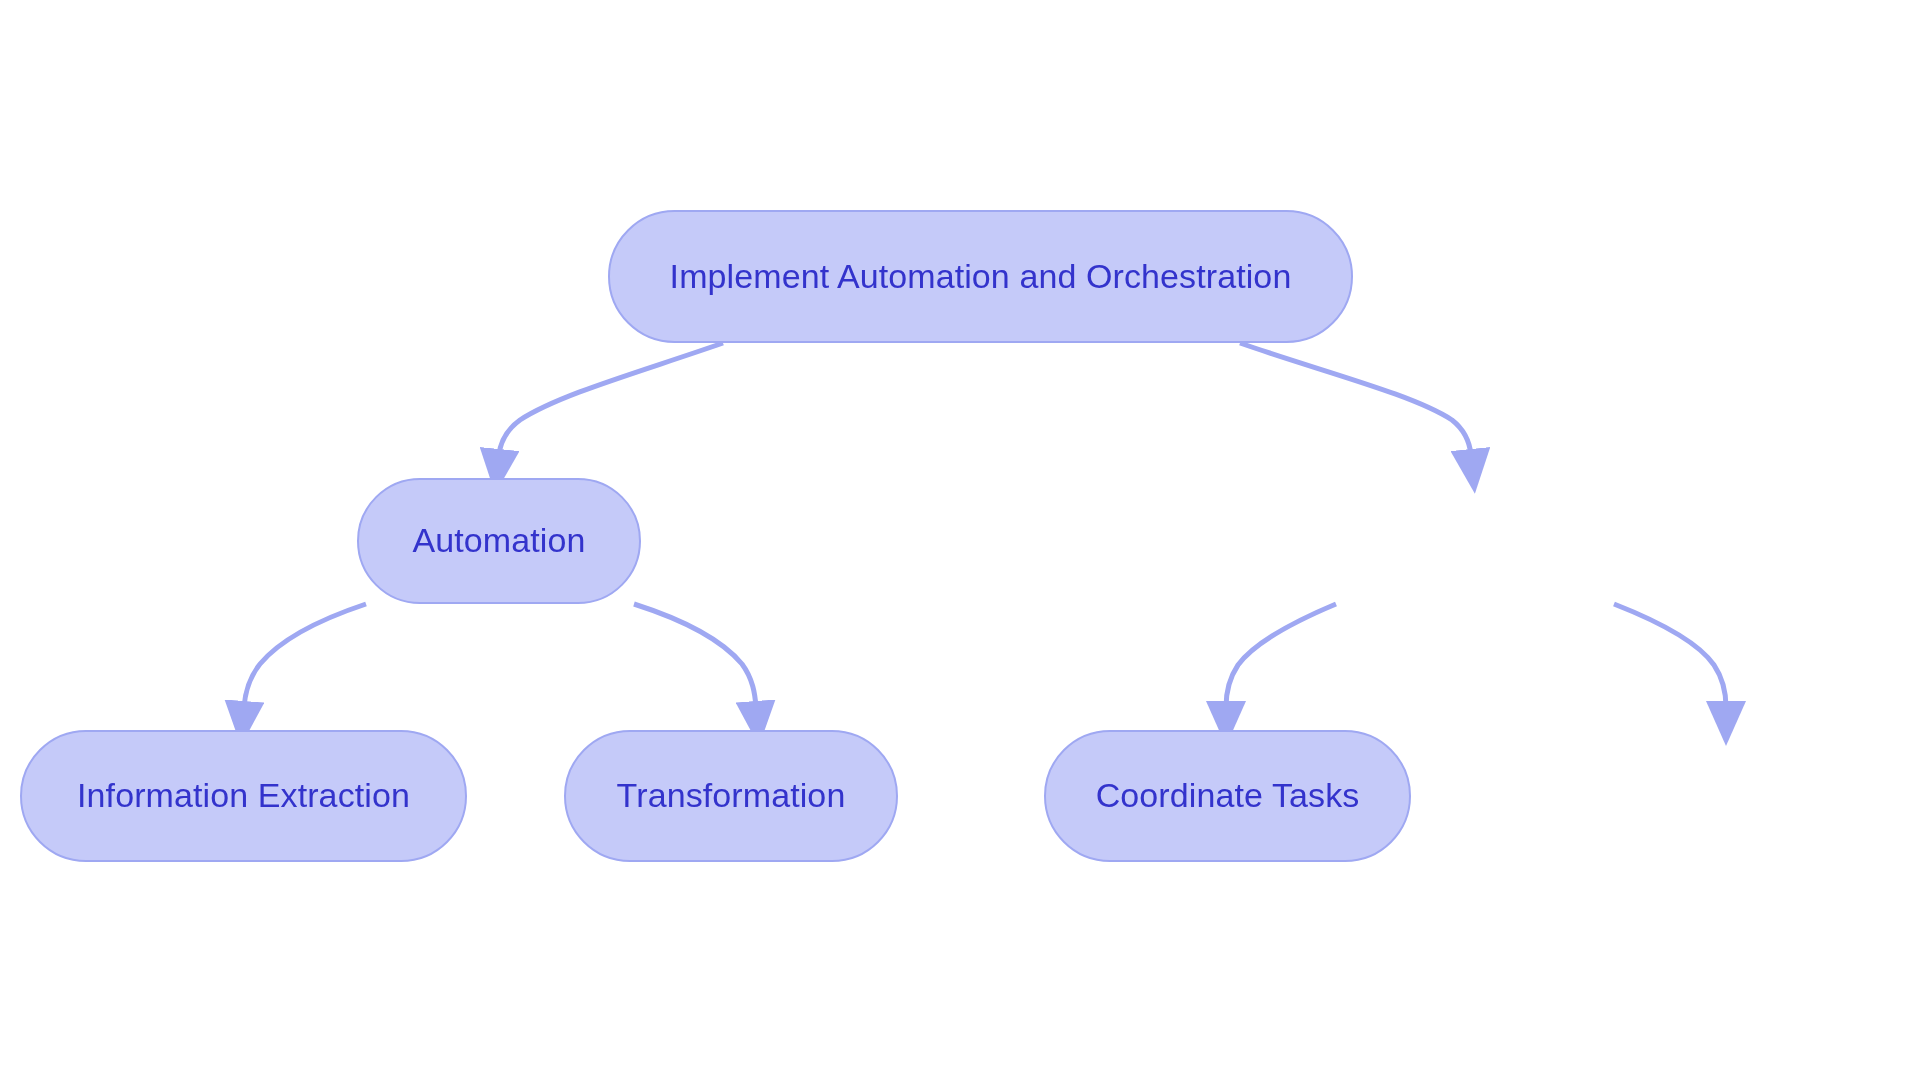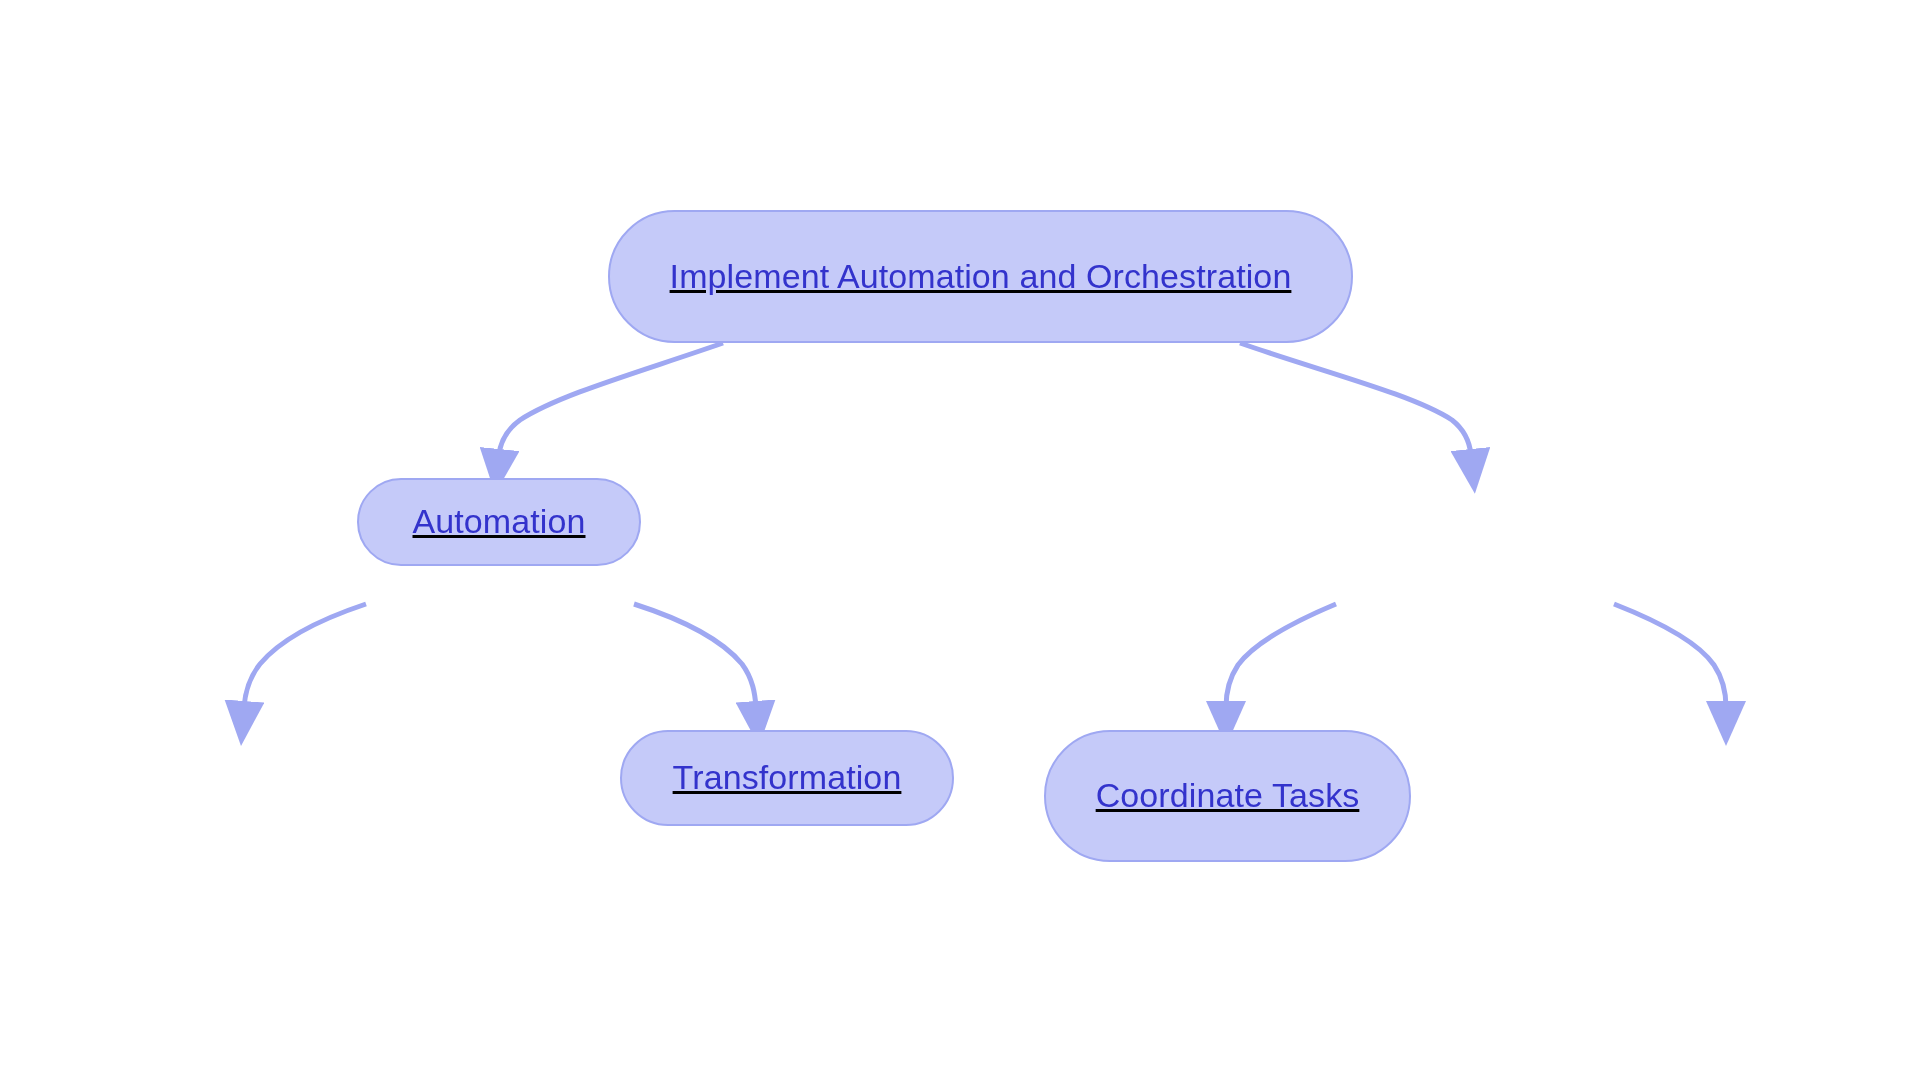--- a/index.html
+++ b/index.html
@@ -29,37 +29,36 @@
   .node {
     position: absolute;
     box-sizing: border-box;
     background: #c5caf9;
     border: 2px solid #9fa8f2;
     border-radius: 999px;
     display: flex;
     align-items: center;
     justify-content: center;
     text-align: center;
-    text-decoration: underline;
   }
   .node-label {
     color: #3333cc;
     font-family: "Liberation Sans", sans-serif;
     font-size: 34px;
     font-weight: 400;
     line-height: 1.1;
     letter-spacing: 0.1px;
     white-space: nowrap;
     padding: 0 18px;
   }
   .node-root   { left: 608px;  top: 210px; width: 745px; height: 133px; }
-  .node-l2-a   { left: 357px;  top: 478px; width: 284px; height: 88px; }
+  .node-l2-a   { left: 357px;  top: 478px; width: 284px; height: 126px; }
   .node-l2-b   { left: 1313px; top: 478px; width: 317px; height: 126px; }
   .node-leaf-1 { left: 20px;   top: 730px; width: 447px; height: 132px; }
-  .node-leaf-2 { left: 620px;  top: 730px; width: 334px; height: 96px; }
+  .node-leaf-2 { left: 564px;  top: 730px; width: 334px; height: 132px; }
   .node-leaf-3 { left: 1044px; top: 730px; width: 367px; height: 132px; text-align: center; }
   .node-leaf-4 { left: 1533px; top: 730px; width: 368px; height: 132px; }
 </style>
 </head>
 <body>
 
 <div id="flowchart-canvas">
 
   <svg id="edge-layer" viewBox="0 0 1920 1083" width="1920" height="1083" xmlns="http://www.w3.org/2000/svg">
     <defs>
@@ -83,20 +82,23 @@
 
   <div class="node node-root">
     <span class="node-label">Implement Automation and Orchestration</span>
   </div>
 
   <div class="node node-l2-a">
     <span class="node-label">Automation</span>
   </div>
 
 
+  <div class="node node-leaf-1">
+    <span class="node-label">Information Extraction</span>
+  </div>
 
   <div class="node node-leaf-2">
     <span class="node-label">Transformation</span>
   </div>
 
   <div class="node node-leaf-3">
     <span class="node-label">Coordinate Tasks</span>
   </div>
 
 

